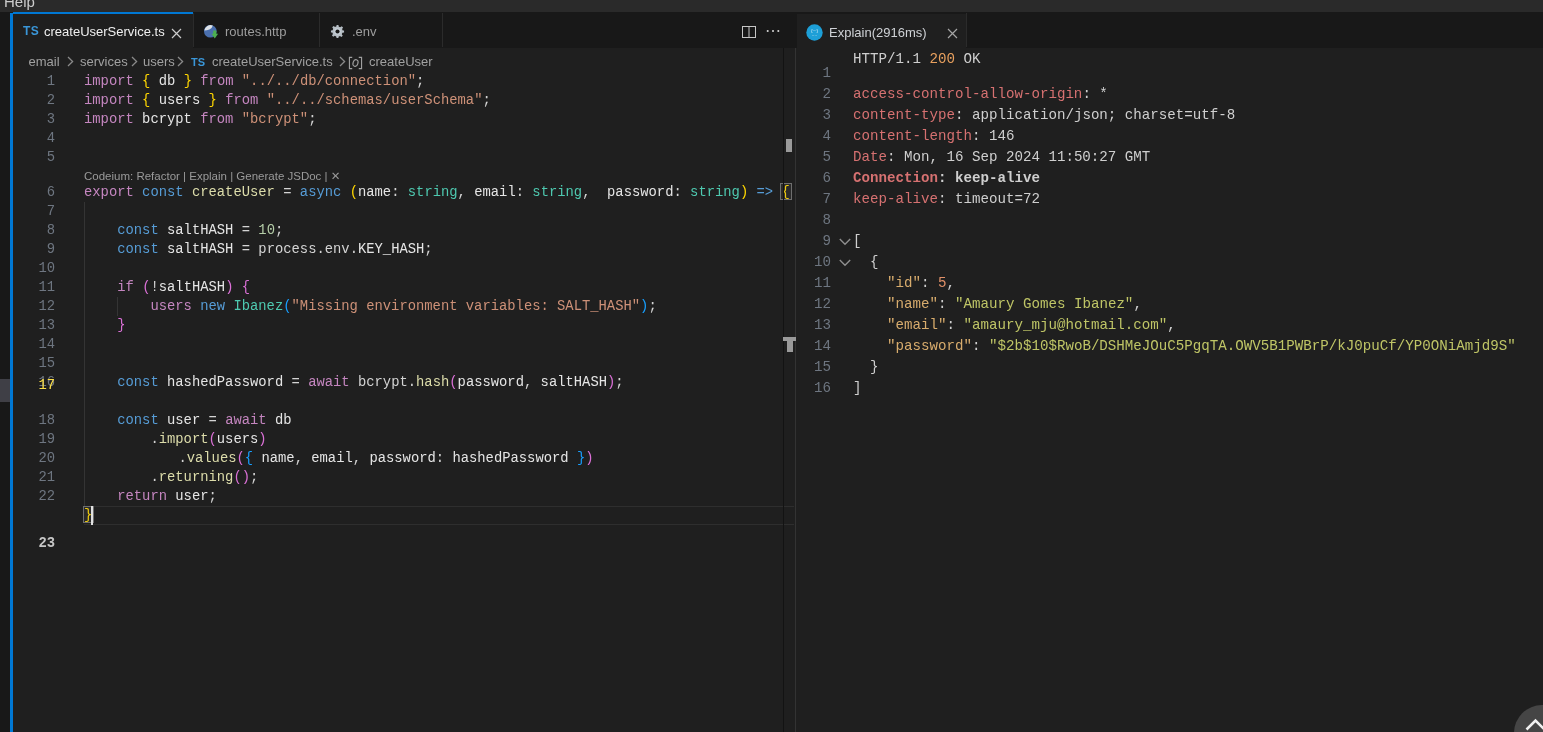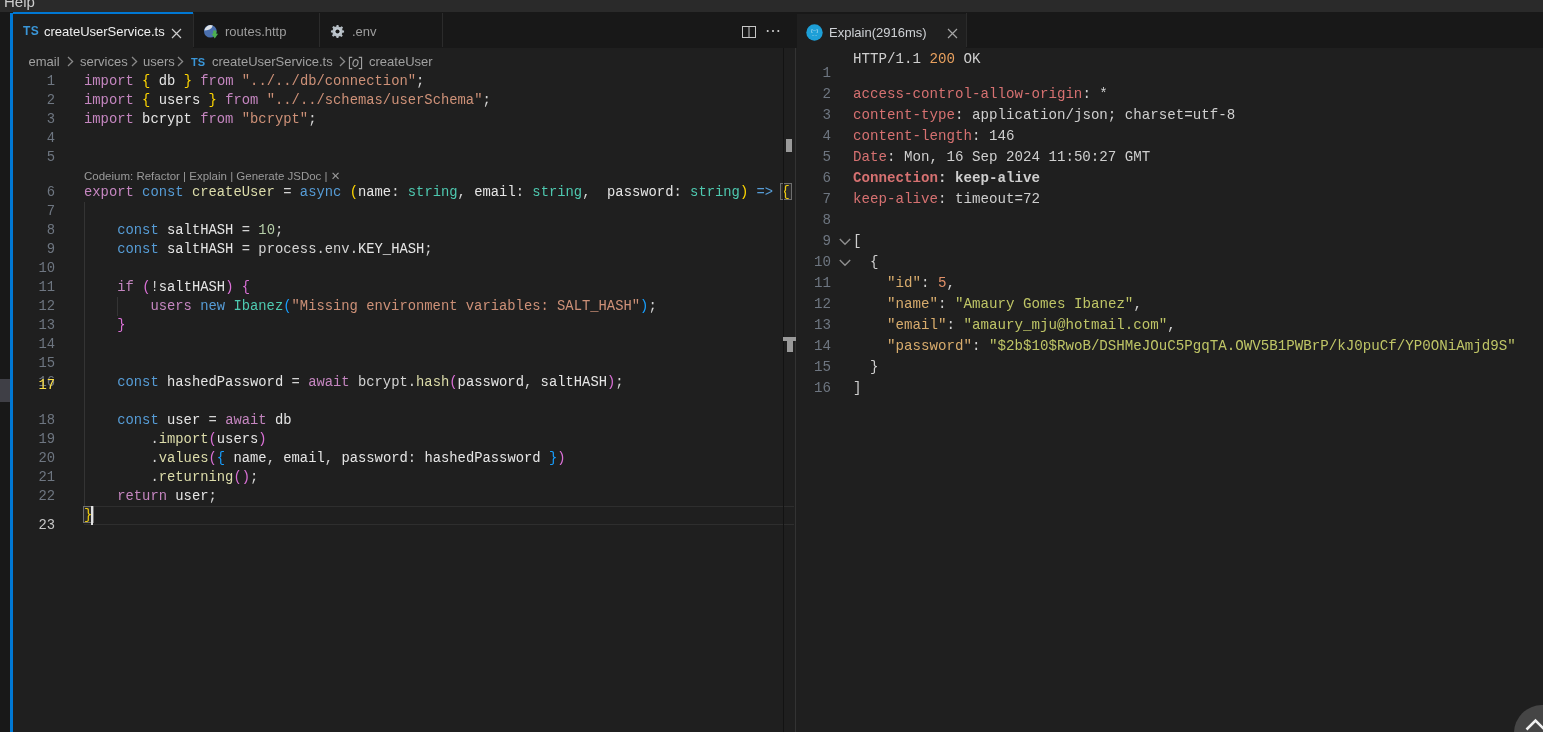--- a/index.html
+++ b/index.html
@@ -110,35 +110,35 @@
 <div class="abs mono lcode num" style="left:0;top:316px;width:55px;color:#6e7681;">13</div>
 <div class="abs mono lcode num" style="left:0;top:335px;width:55px;color:#6e7681;">14</div>
 <div class="abs mono lcode num" style="left:0;top:354px;width:55px;color:#6e7681;">15</div>
 <div class="abs mono lcode num" style="left:0;top:373px;width:55px;color:#6e7681;">16</div>
 <div class="abs mono lcode num" style="left:0;top:376px;width:55px;color:#fde047;">17</div>
 <div class="abs mono lcode num" style="left:0;top:411px;width:55px;color:#6e7681;">18</div>
 <div class="abs mono lcode num" style="left:0;top:430px;width:55px;color:#6e7681;">19</div>
 <div class="abs mono lcode num" style="left:0;top:449px;width:55px;color:#6e7681;">20</div>
 <div class="abs mono lcode num" style="left:0;top:468px;width:55px;color:#6e7681;">21</div>
 <div class="abs mono lcode num" style="left:0;top:487px;width:55px;color:#6e7681;">22</div>
-<div class="abs mono lcode num" style="left:0;top:516px;width:55px;color:#c6c6c6;">23</div>
+<div class="abs mono lcode num" style="left:0;top:534px;width:55px;color:#c6c6c6;font-weight:bold;">23</div>
 <div class="abs" style="left:84px;top:169px;font-size:11.5px;color:#9a9a9a;">Codeium: Refactor | Explain | Generate JSDoc | ✕</div>
 <div class="abs mono lcode" style="left:84px;top:72px;"><i class="k">import</i> <i class="y">{</i> <i class="v">db</i> <i class="y">}</i> <i class="k">from</i> <i class="s">"../../db/connection"</i><i class="w">;</i></div>
 <div class="abs mono lcode" style="left:84px;top:91px;"><i class="k">import</i> <i class="y">{</i> <i class="v">users</i> <i class="y">}</i> <i class="k">from</i> <i class="s">"../../schemas/userSchema"</i><i class="w">;</i></div>
 <div class="abs mono lcode" style="left:84px;top:110px;"><i class="k">import</i> <i class="v">bcrypt</i> <i class="k">from</i> <i class="s">"bcrypt"</i><i class="w">;</i></div>
 <div class="abs mono lcode" style="left:84px;top:183px;"><i class="k">export</i> <i class="b">const</i> <i class="f">createUser</i> <i class="w">=</i> <i class="b">async</i> <i class="y">(</i><i class="v">name</i><i class="w">:</i> <i class="t">string</i><i class="w">,</i> <i class="v">email</i><i class="w">:</i> <i class="t">string</i><i class="w">,</i>  <i class="v">password</i><i class="w">:</i> <i class="t">string</i><i class="y">)</i> <i class="b">=&gt;</i> <i class="y bm">{</i></div>
 <div class="abs mono lcode" style="left:84px;top:221px;">    <i class="b">const</i> <i class="v">saltHASH</i> <i class="w">=</i> <i class="n">10</i><i class="w">;</i></div>
 <div class="abs mono lcode" style="left:84px;top:240px;">    <i class="b">const</i> <i class="v">saltHASH</i> <i class="w">=</i> <i class="w">process</i><i class="w">.</i><i class="w">env</i><i class="w">.</i><i class="v">KEY_HASH</i><i class="w">;</i></div>
 <div class="abs mono lcode" style="left:84px;top:278px;">    <i class="k">if</i> <i class="p">(</i><i class="w">!</i><i class="v">saltHASH</i><i class="p">)</i> <i class="p">{</i></div>
 <div class="abs mono lcode" style="left:84px;top:297px;">        <i class="k">users</i> <i class="b">new</i> <i class="t">Ibanez</i><i class="u">(</i><i class="s">"Missing environment variables: SALT_HASH"</i><i class="u">)</i><i class="w">;</i></div>
 <div class="abs mono lcode" style="left:84px;top:316px;">    <i class="p">}</i></div>
 <div class="abs mono lcode" style="left:84px;top:373px;">    <i class="b">const</i> <i class="v">hashedPassword</i> <i class="w">=</i> <i class="k">await</i> <i class="w">bcrypt</i><i class="w">.</i><i class="f">hash</i><i class="p">(</i><i class="v">password</i><i class="w">,</i> <i class="v">saltHASH</i><i class="p">)</i><i class="w">;</i></div>
 <div class="abs mono lcode" style="left:84px;top:411px;">    <i class="b">const</i> <i class="v">user</i> <i class="w">=</i> <i class="k">await</i> <i class="v">db</i></div>
 <div class="abs mono lcode" style="left:84px;top:430px;">        <i class="w">.</i><i class="f">import</i><i class="p">(</i><i class="v">users</i><i class="p">)</i></div>
-<div class="abs mono lcode" style="left:84px;top:449px;">        <i class="w">.</i><i class="f">values</i><i class="p">(</i><i class="u">{</i> <i class="v">name</i><i class="w">,</i> <i class="v">email</i><i class="w">,</i> <i class="v">password</i><i class="w">:</i> <i class="v">hashedPassword</i> <i class="u">}</i><i class="p">)</i></div>
+<div class="abs mono lcode" style="left:84px;top:449px;padding-left:28px;">        <i class="w">.</i><i class="f">values</i><i class="p">(</i><i class="u">{</i> <i class="v">name</i><i class="w">,</i> <i class="v">email</i><i class="w">,</i> <i class="v">password</i><i class="w">:</i> <i class="v">hashedPassword</i> <i class="u">}</i><i class="p">)</i></div>
 <div class="abs mono lcode" style="left:84px;top:468px;">        <i class="w">.</i><i class="f">returning</i><i class="p">()</i><i class="w">;</i></div>
 <div class="abs mono lcode" style="left:84px;top:487px;">    <i class="k">return</i> <i class="v">user</i><i class="w">;</i></div>
 <div class="abs mono lcode" style="left:84px;top:506px;"><i class="y bm">}</i></div>
 <div class="abs" style="left:90.5px;top:506px;width:2px;height:19px;background:#e0e0e0;"></div>
 <div class="abs" style="left:782.5px;top:48px;width:1.5px;height:684px;background:#131313;"></div>
 <div class="abs" style="left:794.5px;top:48px;width:1px;height:684px;background:#333333;"></div>
 <div class="abs" style="left:786px;top:139px;width:6px;height:13px;background:#9a9a9a;"></div>
 <div class="abs" style="left:783px;top:337px;width:13px;height:4px;background:#9a9a9a;"></div>
 <div class="abs" style="left:787px;top:341px;width:6px;height:11px;background:#9a9a9a;"></div>
 <div class="abs" style="left:797px;top:14px;width:169px;height:34px;background:#1f1f1f;"></div>

